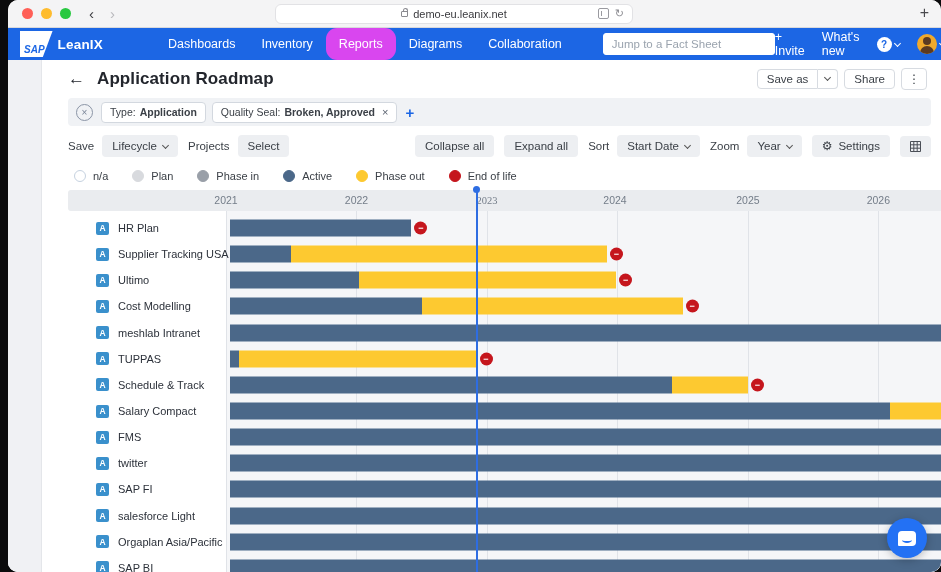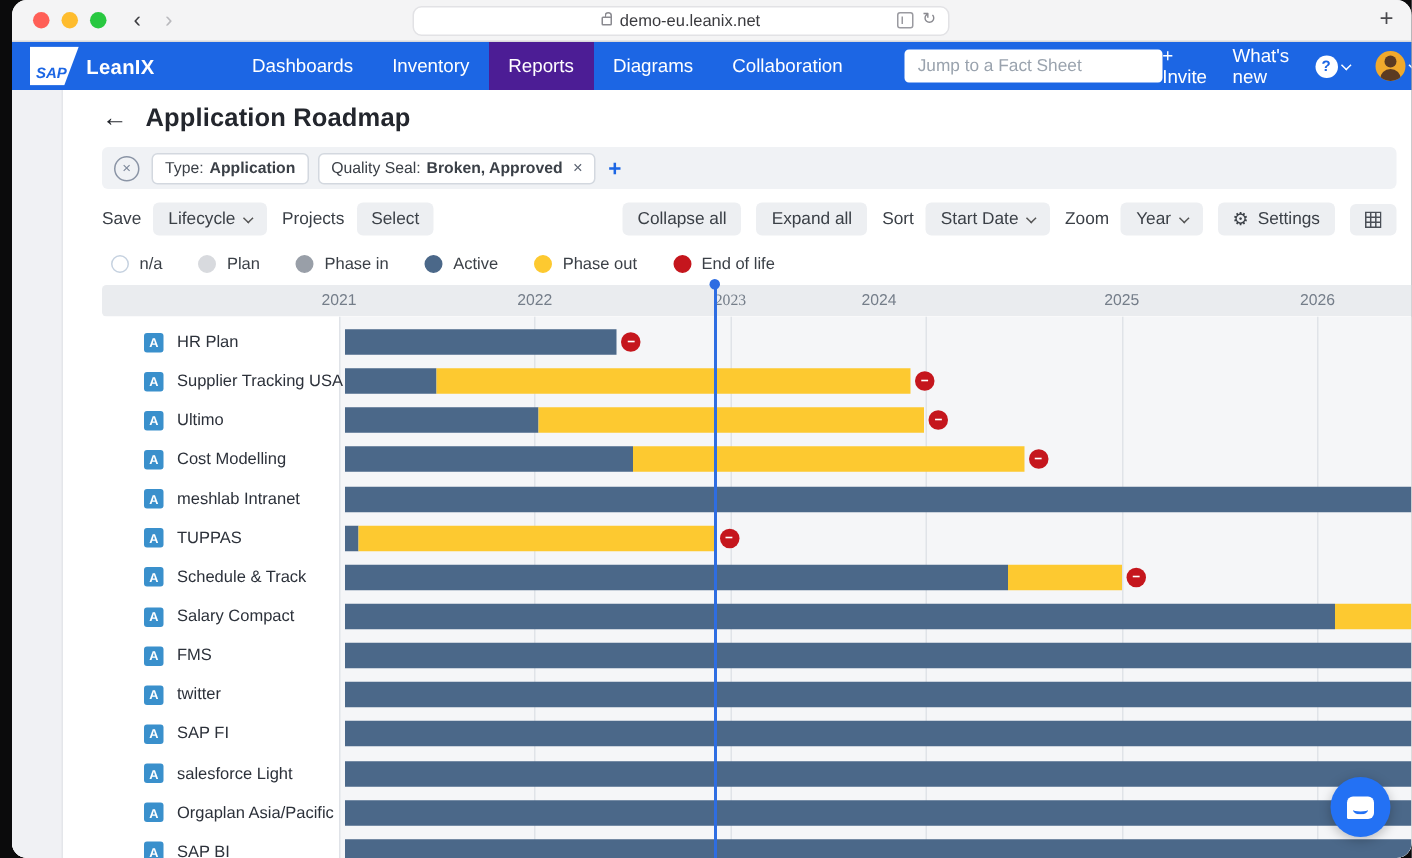--- a/index.html
+++ b/index.html
@@ -22,21 +22,21 @@
   .reload::after { display:none; }
   .new-tab { position:absolute; right:12px; top:4px; font-size:16px; color:#4a4a4e; line-height:18px; }
 
   
   .nav { height:32px; background:#1c66e4; display:flex; align-items:center; color:#fff; }
   .brand { display:flex; align-items:center; gap:5px; margin-left:12px; }
   .sap-shape { background:#fff; color:#1c66e4; font-weight:bold; font-style:italic; font-size:10px; padding:13px 8px 1px 4px; clip-path:polygon(0 0,100% 0,70% 100%,0 100%); line-height:12px; }
   .brand-name { font-weight:bold; font-size:13.5px; letter-spacing:.2px; }
   .menu { display:flex; height:100%; margin-left:52px; }
   .menu-item { display:flex; align-items:center; padding:0 13px; font-size:12.5px; cursor:pointer; }
-  .menu-item.active { background:#4c1d95; }
+  .menu-item.active { background:#d946ef;border-radius:11px; }
   .nav-search { margin-left:28px; width:240px; height:22px; border:1px solid #fff; border-radius:3px; background:#fff; font-size:11.5px; padding:0 8px; color:#333; font-family:"Liberation Sans", sans-serif; }
   .nav-search::placeholder { color:#9aa3ae; }
   .nav-right { display:flex; align-items:center; gap:17px; margin-left:auto; margin-right:8px; font-size:12.5px; }
   .help-circle { width:15px; height:15px; border-radius:50%; background:#fff; color:#1c66e4; font-weight:bold; font-size:10px; display:flex; align-items:center; justify-content:center; }
   .chev-w { width:5px; height:5px; border-right:1.4px solid #fff; border-bottom:1.4px solid #fff; transform:rotate(45deg); margin-left:3px; margin-top:-2px; display:inline-block; }
   .iconpair { display:flex; align-items:center; }
   .avatar { width:20px; height:20px; border-radius:50%; background:#f0a92c; position:relative; overflow:hidden; }
   .avatar::before { content:''; position:absolute; top:3px; left:6px; width:8px; height:8px; border-radius:50%; background:#5b3a22; }
   .avatar::after { content:''; position:absolute; top:12px; left:3px; width:14px; height:10px; border-radius:7px 7px 0 0; background:#5b3a22; }
 
@@ -151,20 +151,30 @@
   </div>
 
   <div class="body-area">
     <div class="left-strip"></div>
 
     <div class="page">
 
       <div class="page-header">
         <span class="back">←</span>
         <span class="title">Application Roadmap</span>
+        <span class="hdr-actions">
+          <span class="split">
+            <button class="btn">Save as</button>
+            <button class="btn">
+                <span class="chev"></span>
+              </button>
+          </span>
+          <button class="btn">Share</button>
+          <button class="btn kebab">⋮</button>
+        </span>
       </div>
 
       <div class="filter-bar">
         <button class="reset-filter">×</button>
         <span id="chips" style="display: flex; gap: 6px;">
             <span class="chip">
               <span>Type:</span>
               <b>Application</b>
             </span>
             <span class="chip">
@@ -233,21 +243,21 @@
           <span class="leg-item">
             <span class="leg-dot" style="background: rgb(197, 22, 29); border: 1px solid rgb(197, 22, 29);"></span>
             <span>End of life</span>
           </span>
         </div>
 
       <div class="t-header" id="t-header">
           <span class="year-label" style="left: 158px;">2021</span>
           <span class="year-label" style="left: 288.474px;">2022</span>
           <span class="year-label" style="left: 418.949px; font-family: Liberation Serif, serif;">2023</span>
-          <span class="year-label" style="left: 518px;">2024</span>
+          <span class="year-label" style="left: 547px;">2024</span>
           <span class="year-label" style="left: 679.898px;">2025</span>
           <span class="year-label" style="left: 810.372px;">2026</span>
         </div>
       <div class="t-body">
         <div class="chart-bg" id="chart-bg">
             <span class="gridline" style="left: 0px;"></span>
             <span class="gridline" style="left: 130.474px;"></span>
             <span class="gridline" style="left: 260.949px;"></span>
             <span class="gridline" style="left: 391.423px;"></span>
             <span class="gridline" style="left: 521.898px;"></span>

